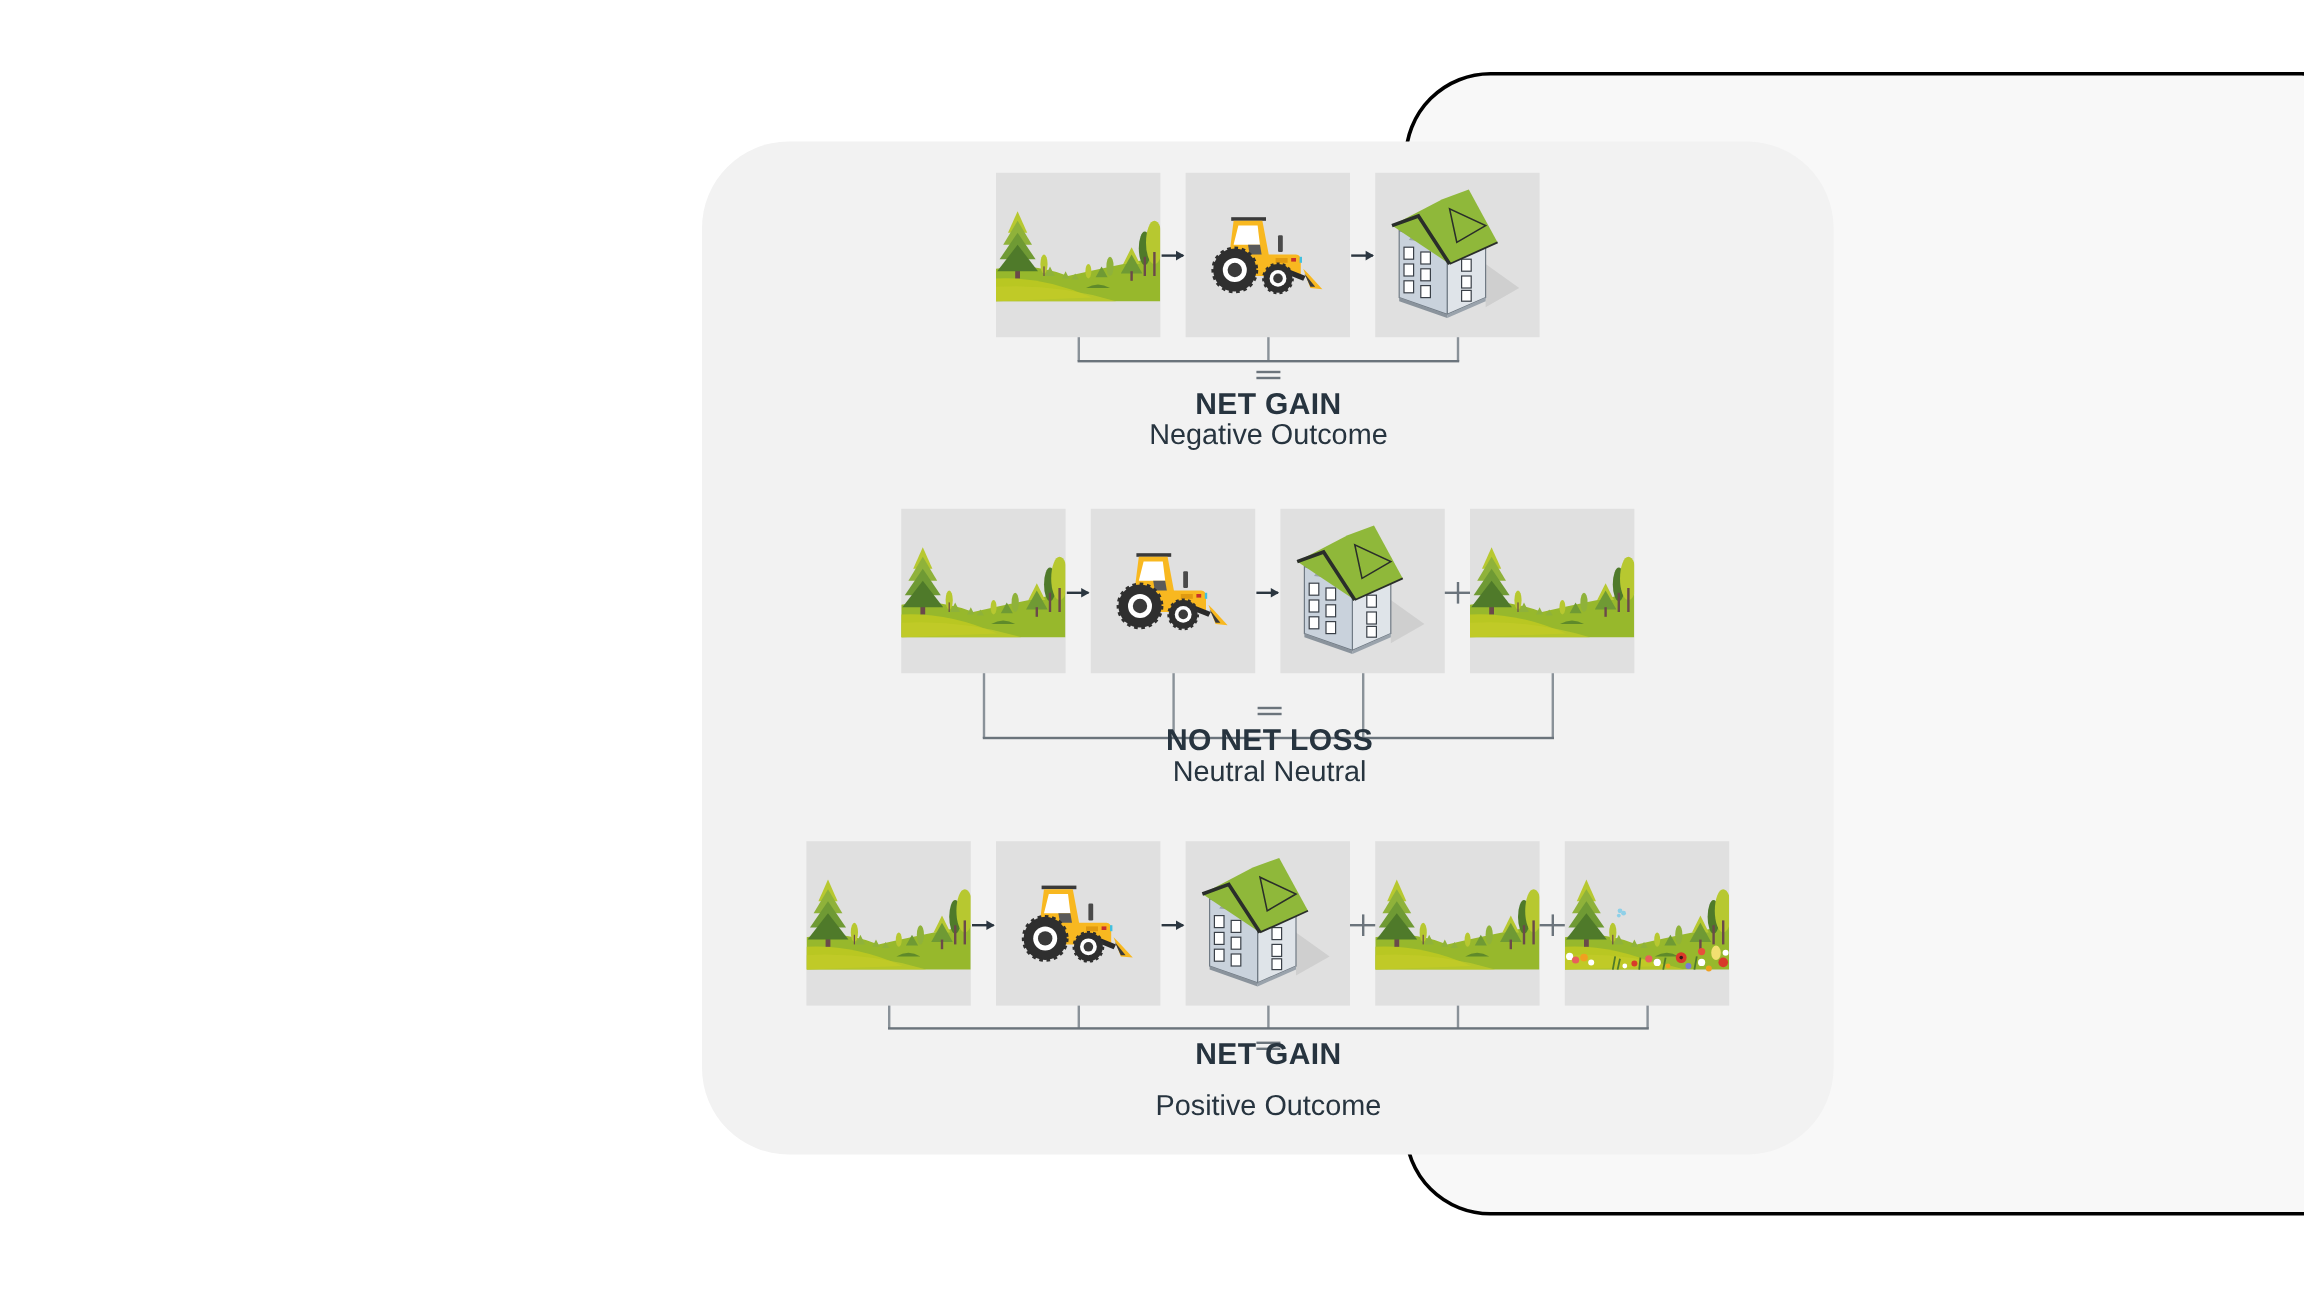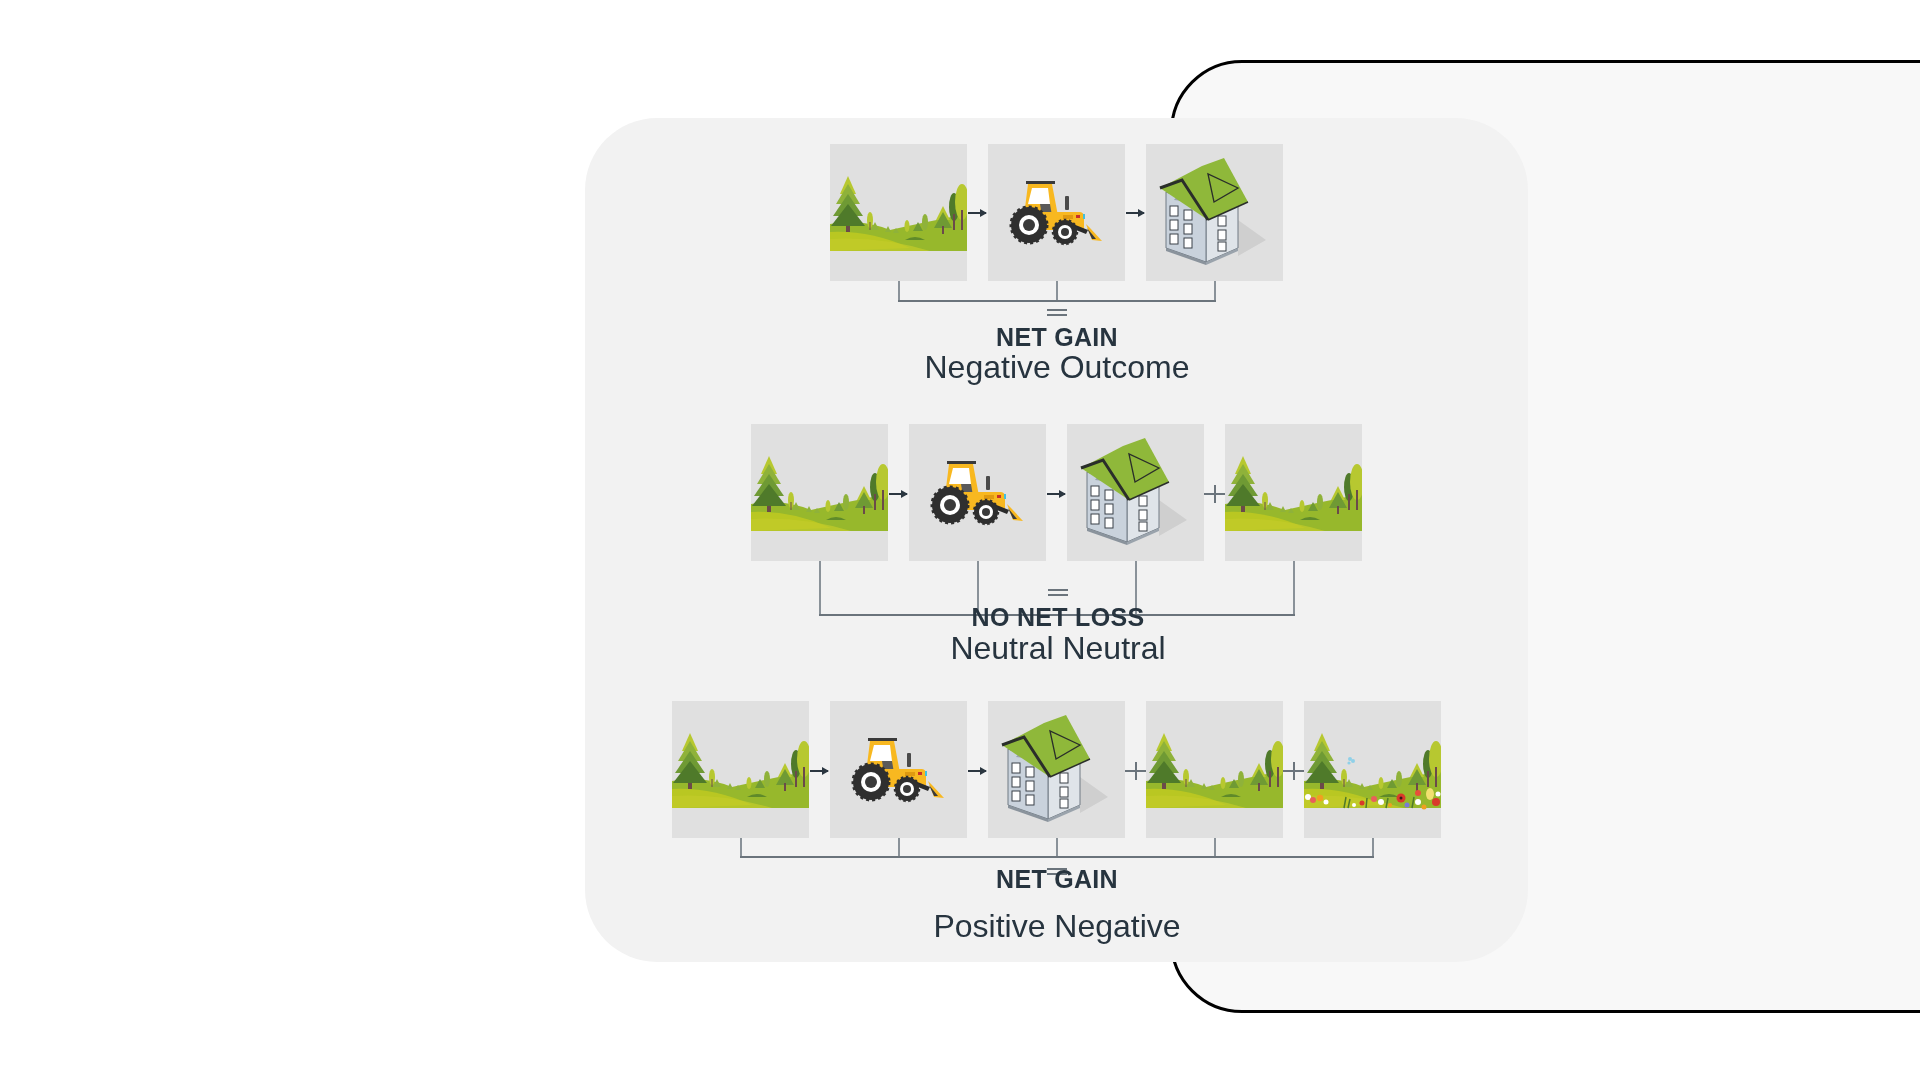--- a/index.html
+++ b/index.html
@@ -14,21 +14,21 @@
   .hline{position:absolute;height:2px;background:#6b747c;}
   .vline{position:absolute;width:2px;background:#8a9299;}
   .arrow{position:absolute;height:2px;background:#2b3640;}
   .arrow::after{content:"";position:absolute;right:-1px;top:-3px;border-left:7px solid #2b3640;
        border-top:4px solid transparent;border-bottom:4px solid transparent;}
   .plus-h{position:absolute;height:2px;background:#6b747c;}
   .plus-v{position:absolute;width:2px;height:18px;background:#6b747c;}
   .equals{position:absolute;width:20px;height:7px;border-top:2px solid #6b747c;border-bottom:2px solid #6b747c;box-sizing:border-box;}
   .title{position:absolute;width:400px;text-align:center;font-weight:bold;font-size:25px;
        color:#27343f;letter-spacing:0.3px;}
-  .subtitle{position:absolute;width:400px;text-align:center;font-size:32px;color:#27343f;}
+  .subtitle{position:absolute;width:400px;text-align:center;font-size:24px;color:#27343f;}
 </style>
 </head>
 <body>
 
 <svg width="0" height="0" style="position:absolute">
   <defs>
     <symbol id="sym-landscape" viewBox="0 0 137 137">
 
       <path d="M0 80 Q30 74 60 86 Q95 78 137 70 L137 107 L0 107 Z" fill="#97b82c"></path>
       <path d="M0 88 Q40 86 80 104 L0 107 Z" fill="#b9c722"></path>
@@ -257,16 +257,16 @@
     </div>
 
     <div class="vline" style="left:155px;top:720px;height:19px"></div>
     <div class="vline" style="left:313px;top:720px;height:19px"></div>
     <div class="vline" style="left:471px;top:720px;height:19px"></div>
     <div class="vline" style="left:629px;top:720px;height:19px"></div>
     <div class="vline" style="left:787px;top:720px;height:19px"></div>
     <div class="hline" style="left:155px;top:738px;width:634px"></div>
     <div class="equals" style="left:462px;top:750px"></div>
     <div class="title" style="left:272px;top:747px">NET GAIN</div>
-    <div class="subtitle" style="left:272px;top:790px">Positive Negative</div>
+    <div class="subtitle" style="left:272px;top:790px">Positive Outcome</div>
   </div>
 
 </div>
 
 </body></html>

